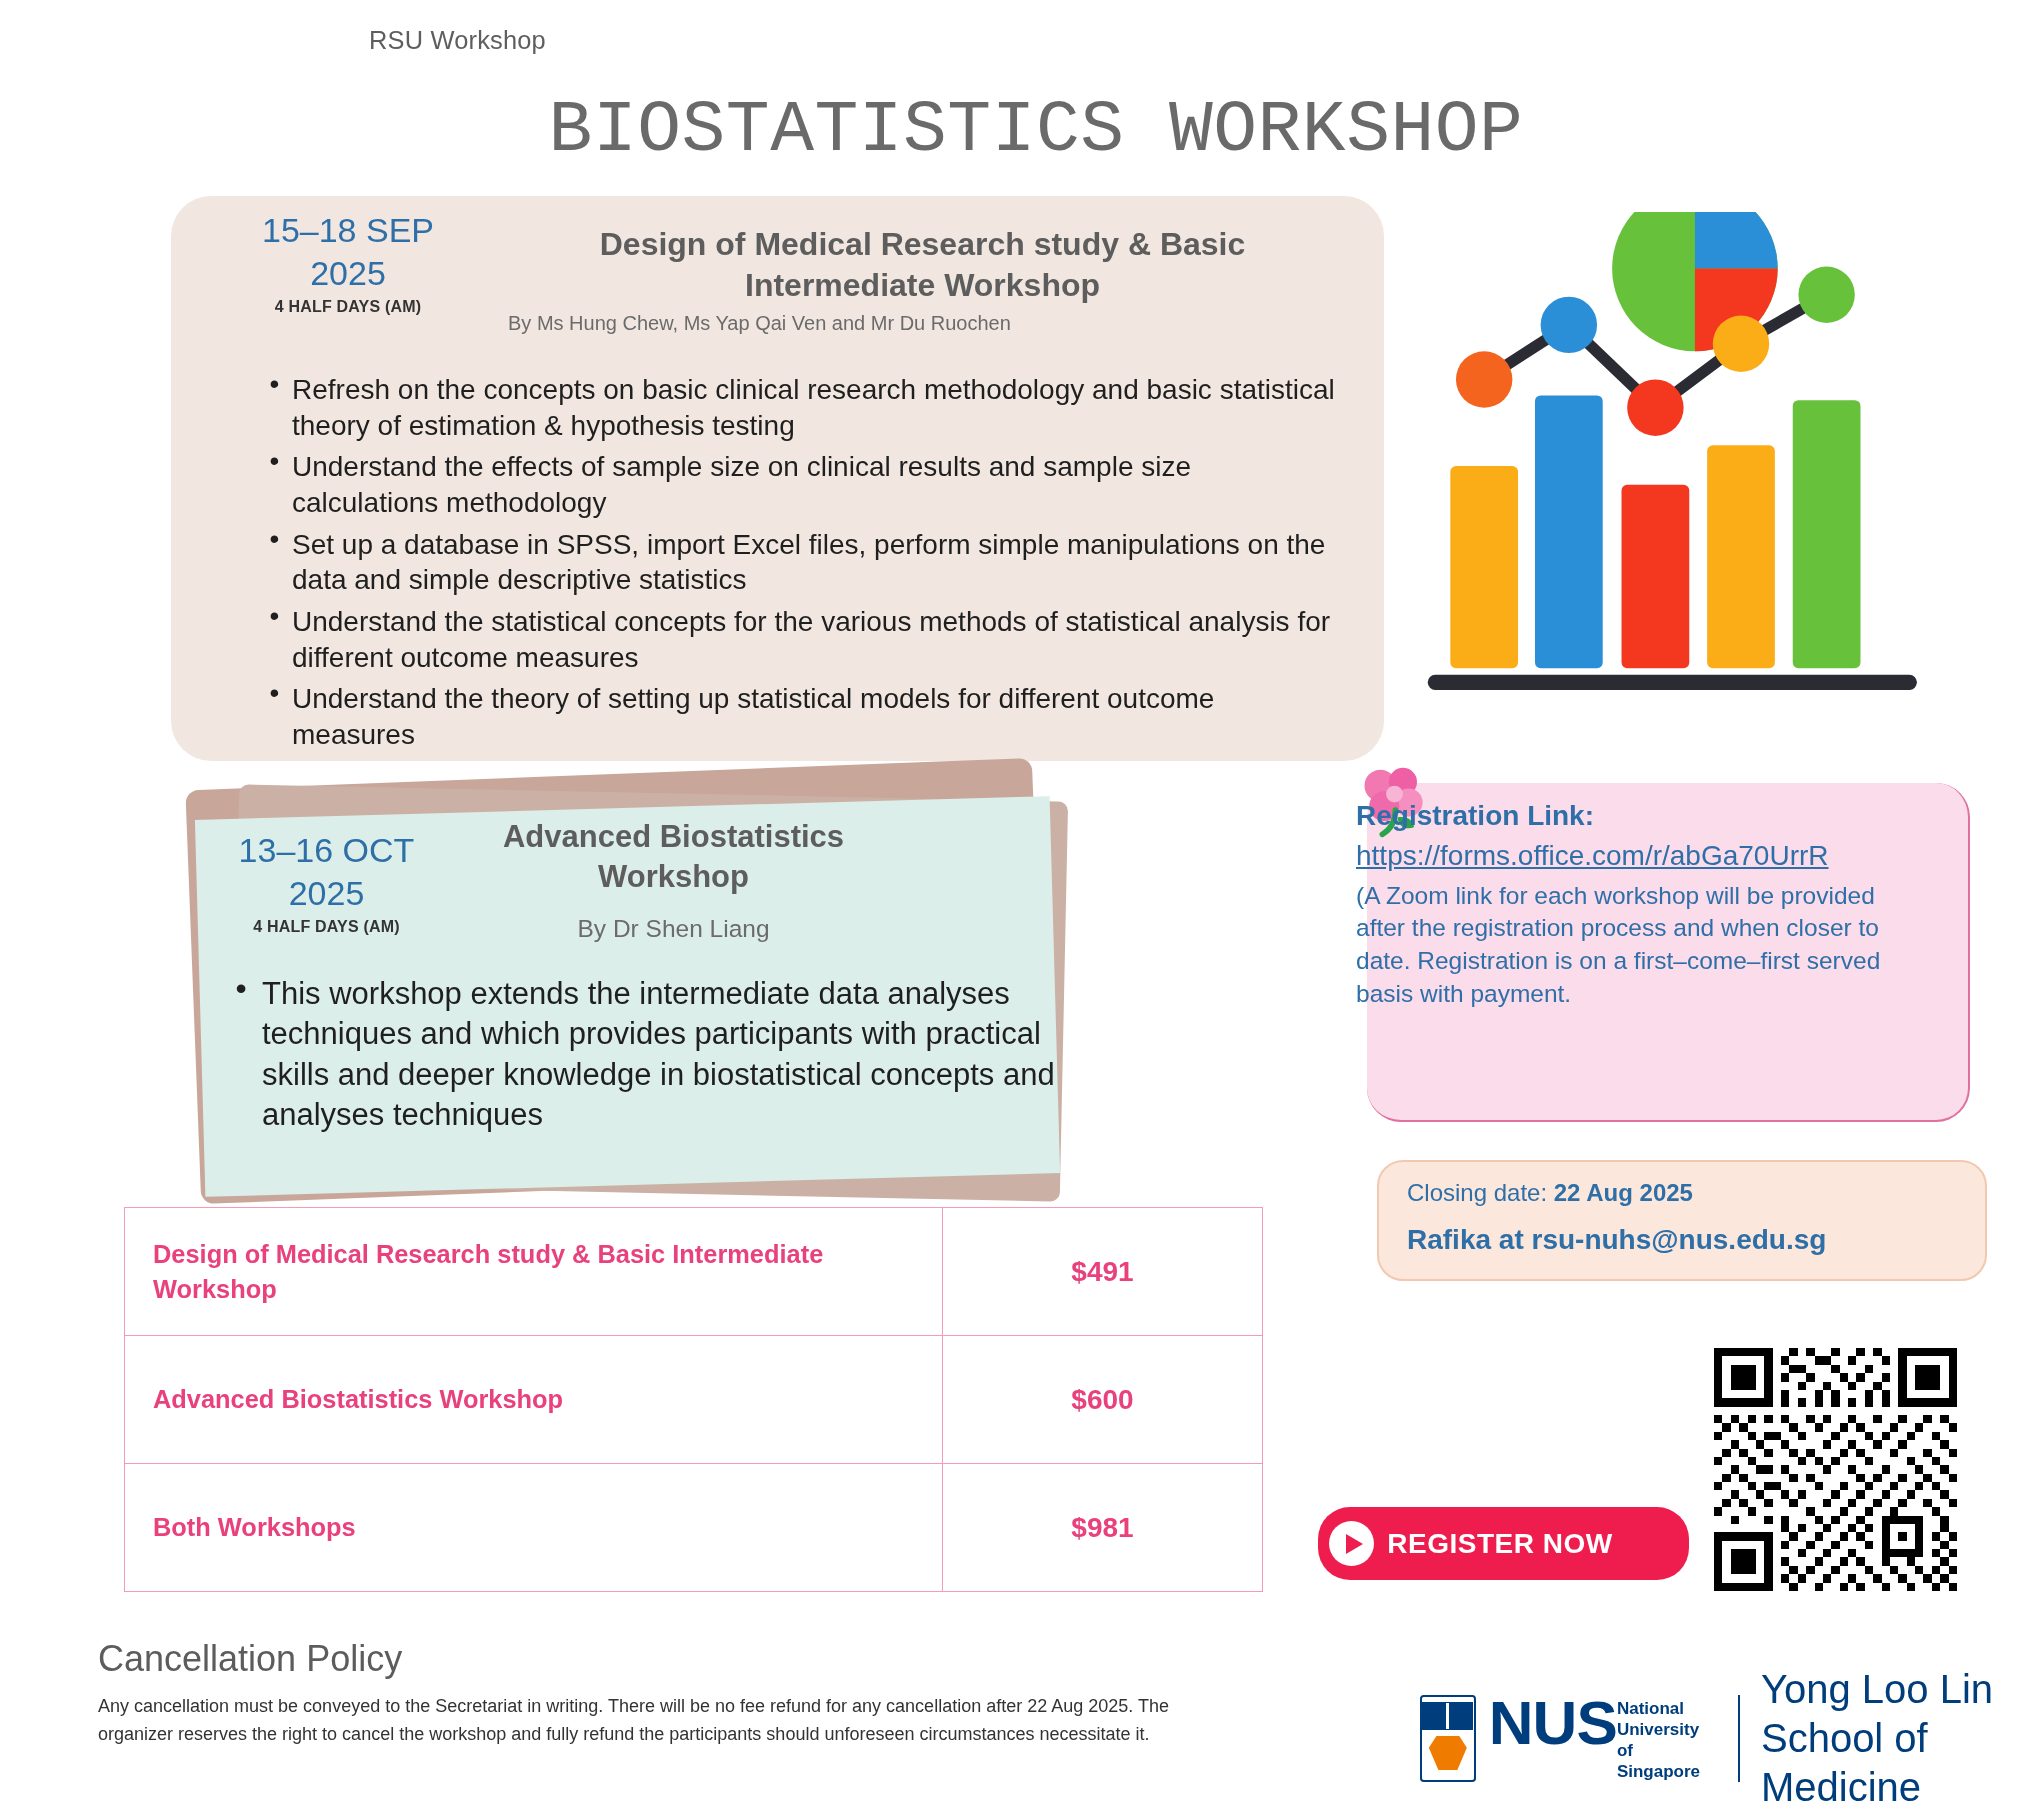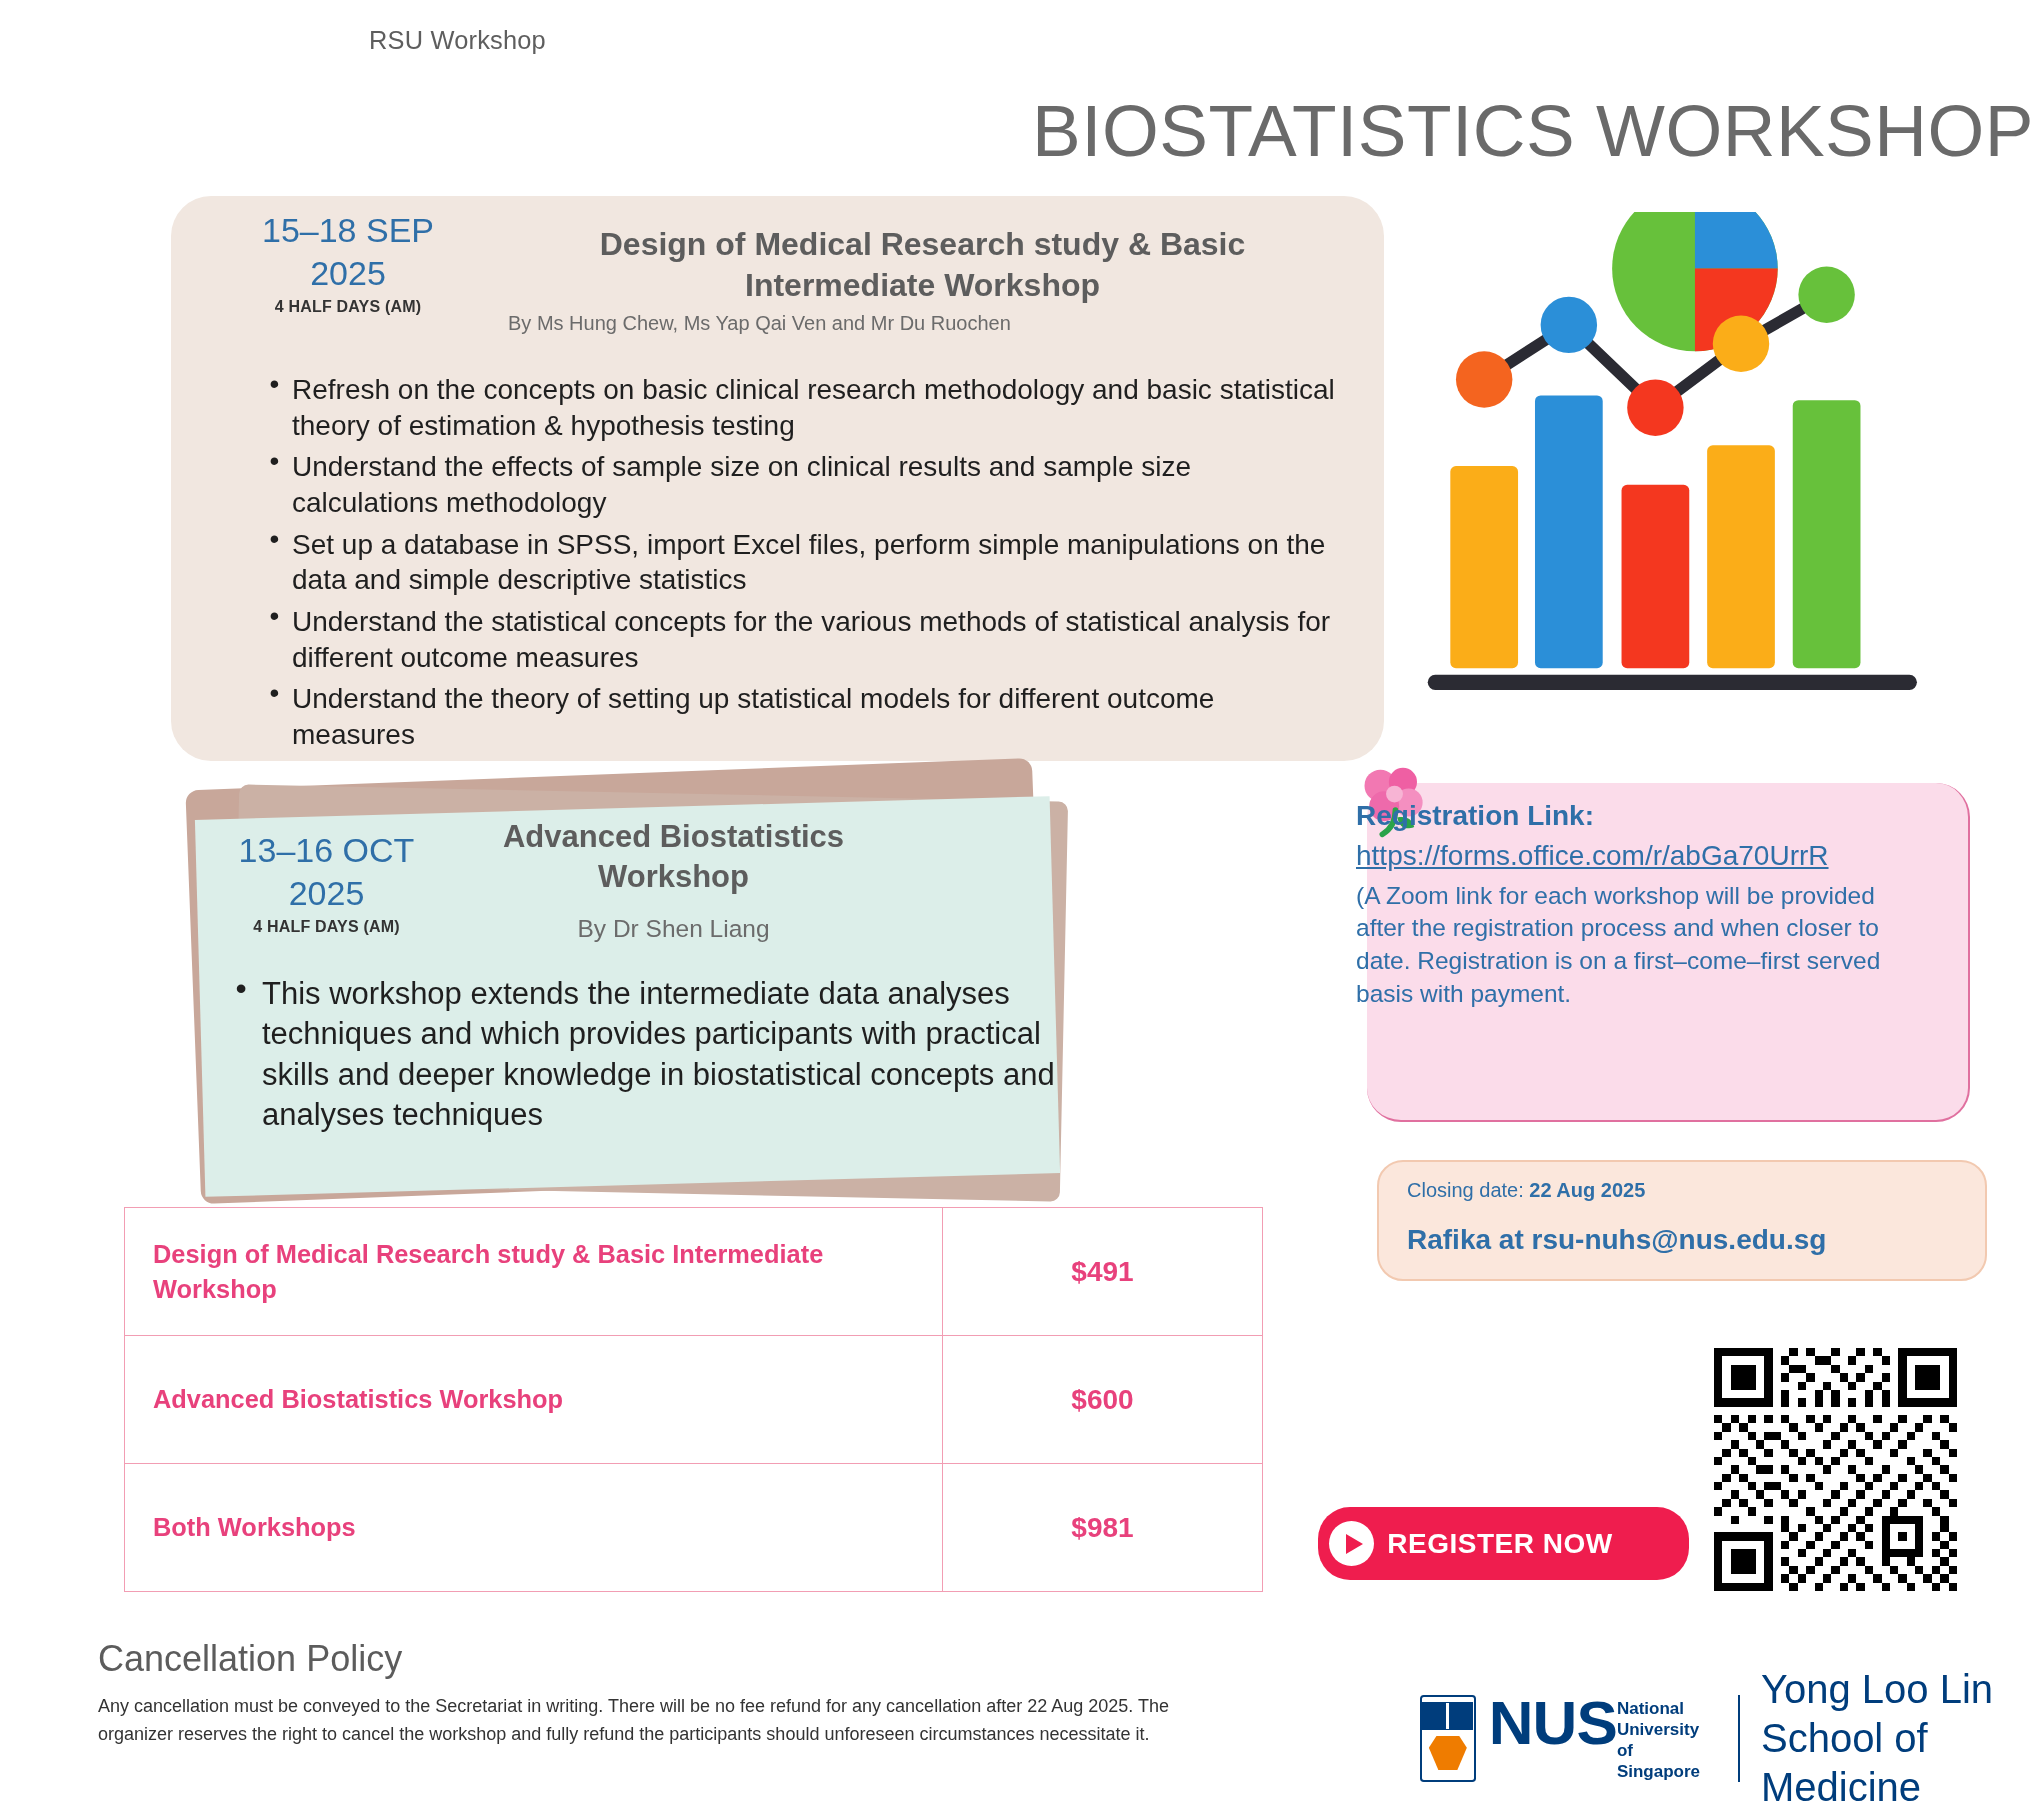--- a/index.html
+++ b/index.html
@@ -18,26 +18,27 @@
   .kicker {
     position: absolute;
     left: 369px; top: 26px;
     font-size: 25.4px;
     color: #5e5e5e;
     letter-spacing: 0.2px;
   }
   .main-title {
     position: absolute;
     left: 0; right: 0; top: 89px;
-    text-align: right;
+    text-align: center;
     font-size: 73px;
     color: #6a6a6a;
     letter-spacing: 0.5px;
     font-weight: 400;
     padding-left: 38px;
+    font-family: Liberation Mono, monospace;
   }
 
   
   .card1 {
     position: absolute;
     left: 171px; top: 196px;
     width: 1213px; height: 565px;
     background: #f1e7e0;
     border-radius: 40px;
   }
@@ -149,21 +150,21 @@
   .reg-note { font-size: 24.5px; color:#2f6fa8; line-height:1.34; margin-top: 5.6px; }
 
   .flower { position:absolute; left: 1354px; top: 765px; width: 81px; height: 75px; }
 
   
   .close-box {
     position:absolute; left: 1377px; top: 1160px; width: 610px; height: 121px;
     background: #fbe7dc; border-radius: 26px; border: 2.8px solid #f2c9b0;
   }
   .close-line1 {
-    position:absolute; left: 1407px; top: 1179px; font-size: 20px; color:#2f6fa8;
+    position:absolute; left: 1407px; top: 1179px; font-size: 24px; color:#2f6fa8;
   }
   .close-line1 b { font-weight: bold; }
   .close-line2 {
     position:absolute; left: 1407px; top: 1224px; font-size: 28px; color:#2f6fa8; font-weight:bold;
   }
 
   
   .qr { position:absolute; left: 1714px; top: 1348px; width: 243px; height: 243px; }
 
   

